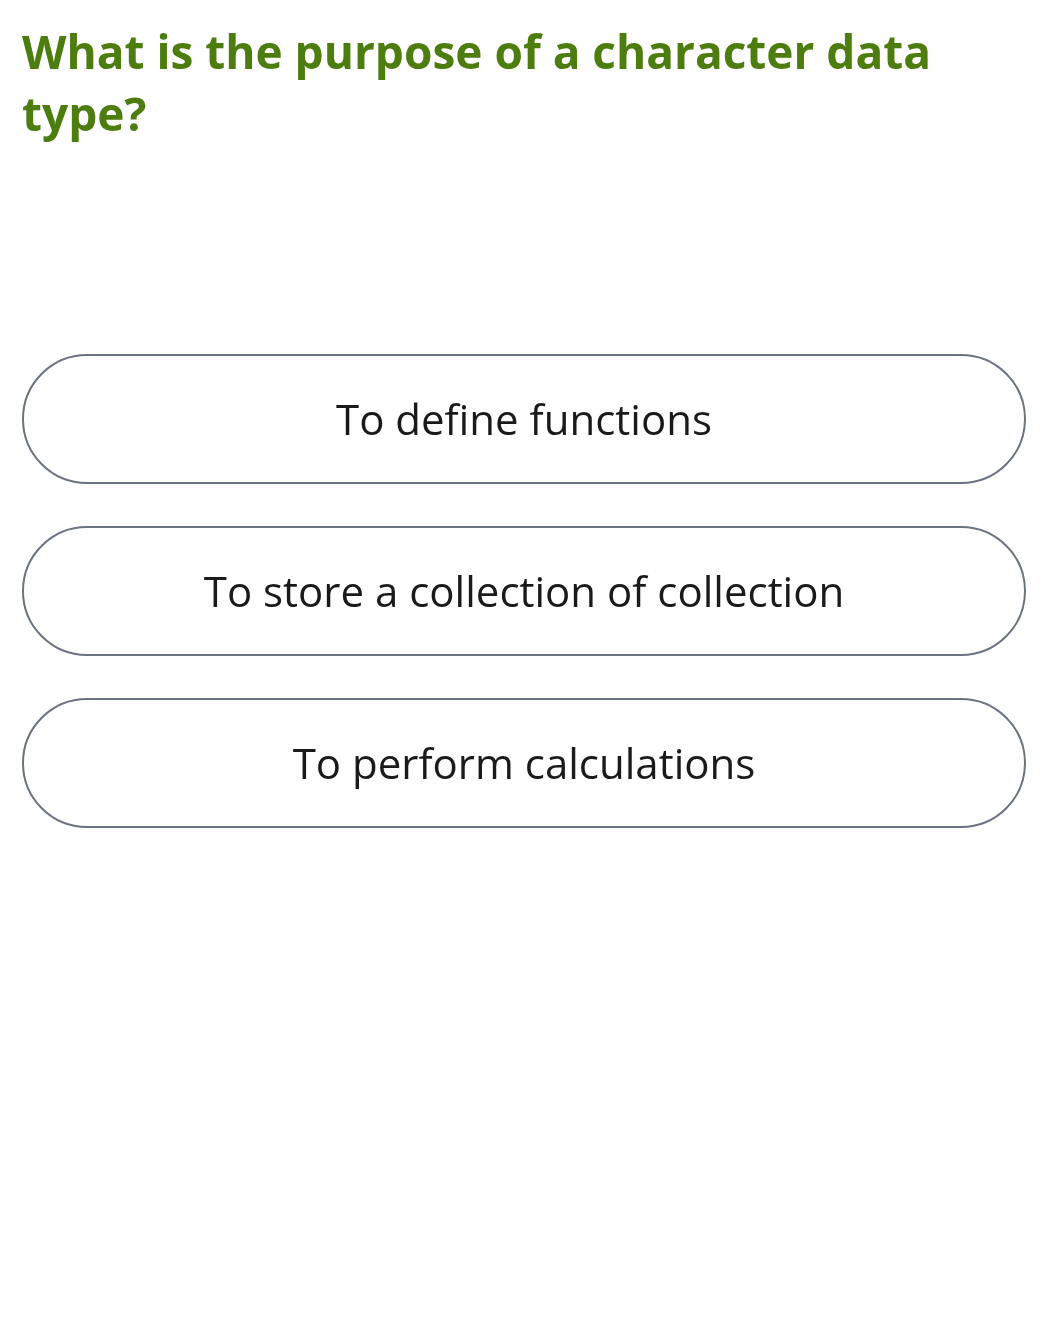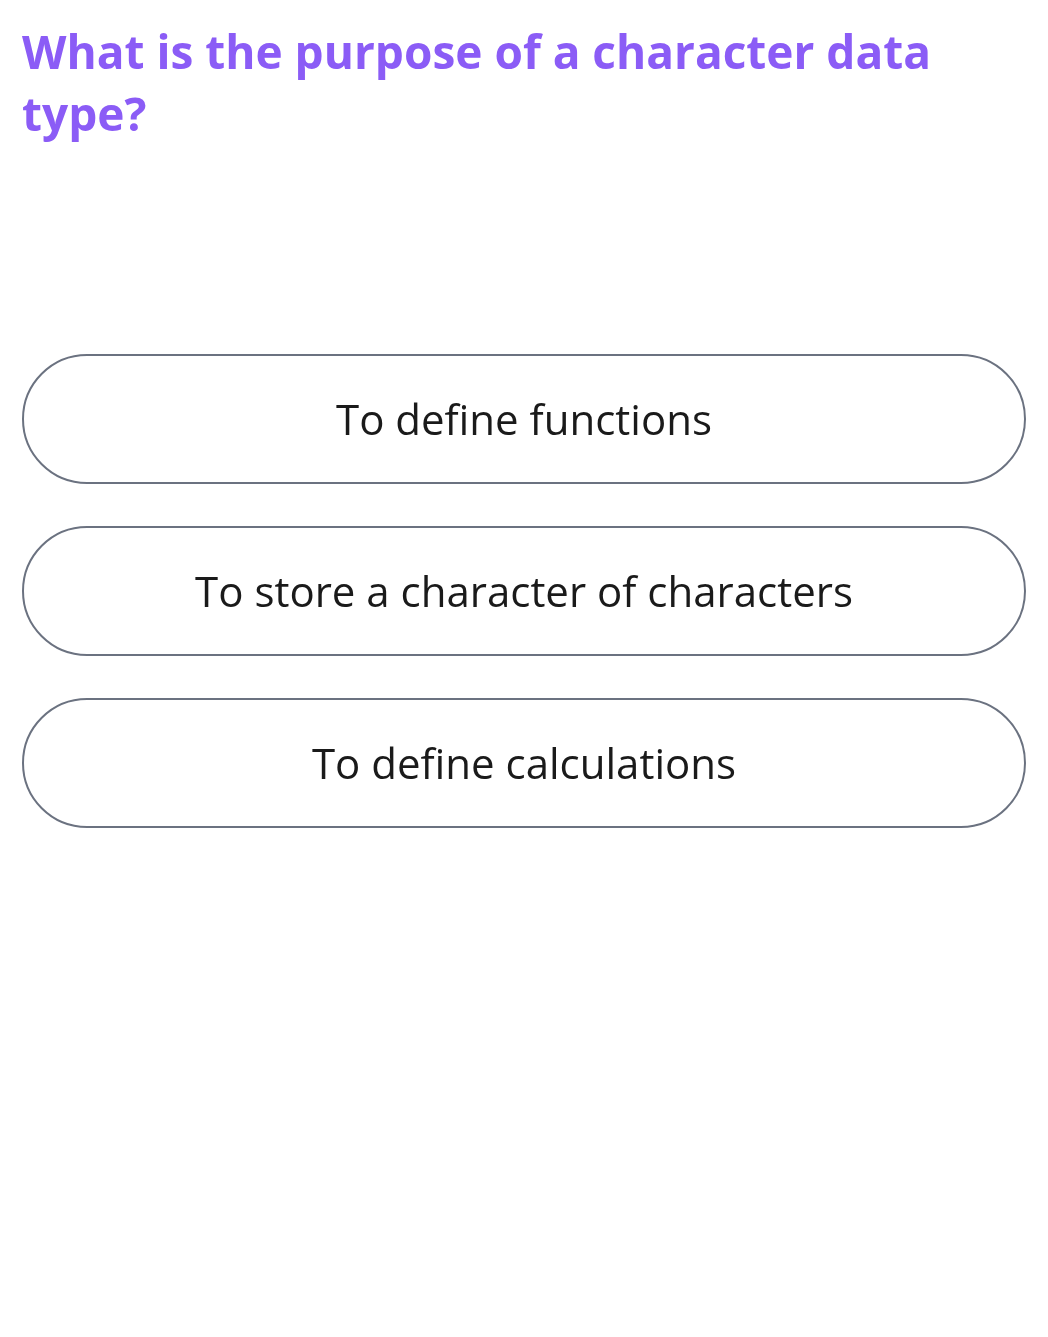--- a/index.html
+++ b/index.html
@@ -10,21 +10,21 @@
     body {
       font-family: -apple-system, BlinkMacSystemFont, 'Segoe UI', 'Open Sans', Helvetica, Arial, sans-serif;
       background: #ffffff;
       width: 1048px;
       height: 1337px;
       padding: 20px 22px;
     }
     .question {
       font-size: 46px;
       font-weight: 700;
-      color: #8b5cf6;
+      color: #4d7c0f;
       line-height: 1.35;
       margin-bottom: 210px;
     }
     .options {
       display: flex;
       flex-direction: column;
       gap: 42px;
     }
     .option {
       border: 2px solid #6b7280;
@@ -46,18 +46,18 @@
 </head>
 <body>
 
 <div class="question">What is the purpose of a character data type?</div>
 
 <div class="options">
   <div class="option">
     <span>To define functions</span>
   </div>
   <div class="option">
-    <span>To store a character of characters</span>
+    <span>To store a collection of collection</span>
   </div>
   <div class="option">
-    <span>To define calculations</span>
+    <span>To perform calculations</span>
   </div>
 </div>
 
 </body></html>

